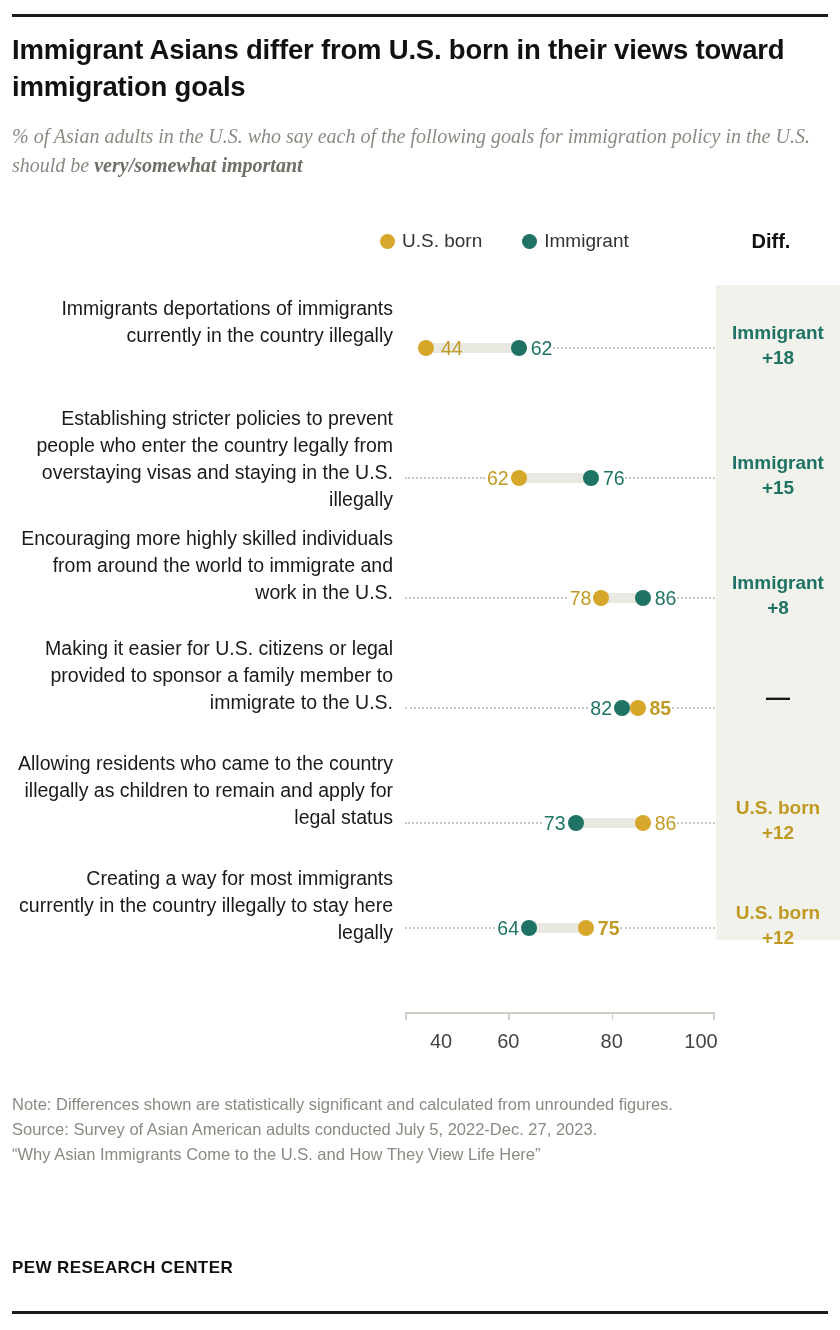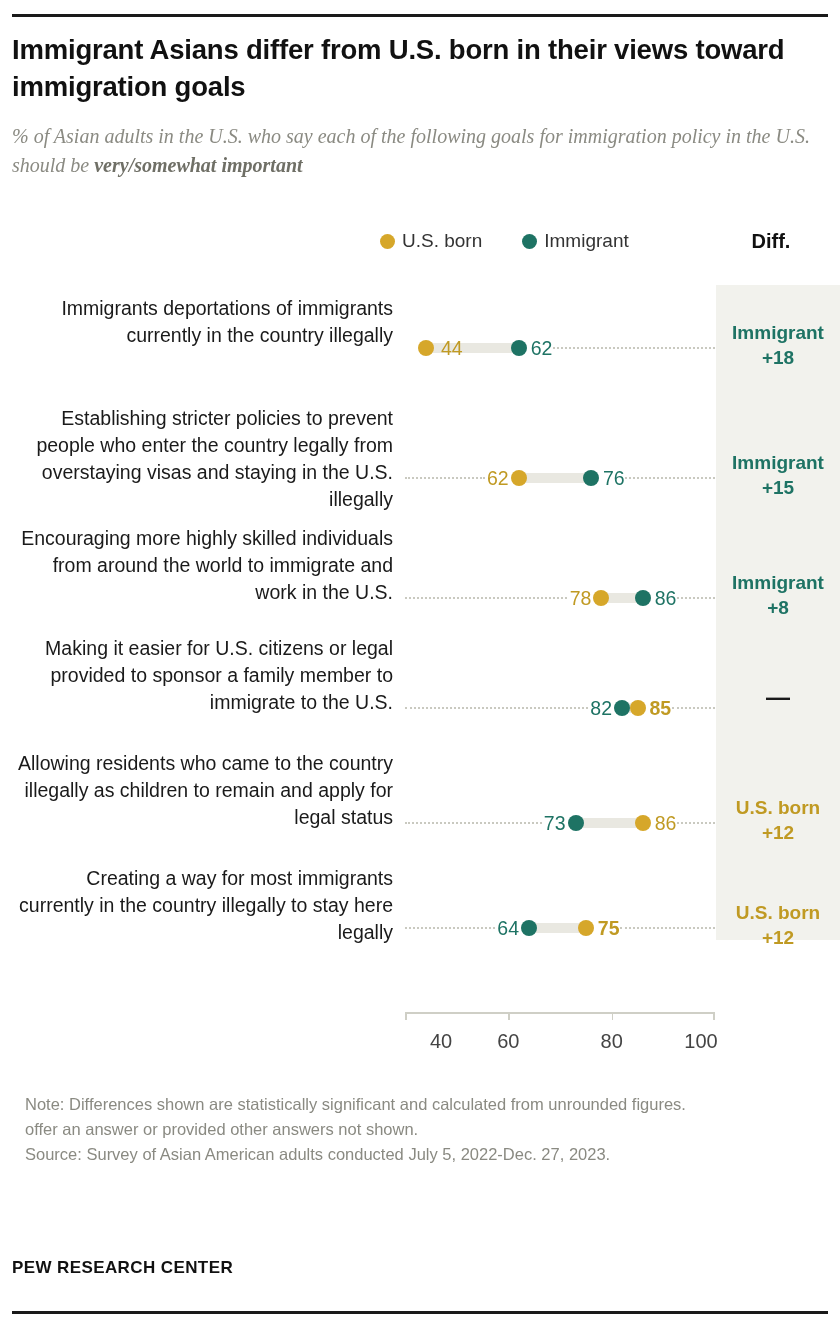--- a/index.html
+++ b/index.html
@@ -200,21 +200,21 @@
   }
   .notes {
     position: absolute;
     left: 12px;
     top: 1092px;
     width: 816px;
     font-size: 16.5px;
     line-height: 1.5;
     color: #8a8a82;
   }
-  .notes div { white-space: nowrap; margin-left: 13px; }
+  .notes div { white-space: nowrap; }
   .footer {
     position: absolute;
     left: 12px;
     top: 1258px;
     font-size: 17px;
     font-weight: bold;
     letter-spacing: 0.4px;
     color: #111;
   }
 </style>
@@ -332,19 +332,19 @@
       <div class="tick-label" style="left: 103.333px; text-align: right;">60</div>
       <div class="tick" style="left: 206.667px;"></div>
       <div class="tick-label" style="left: 206.667px;">80</div>
       <div class="tick" style="left: 308px;"></div>
       <div class="tick-label" style="left: 296px;">100</div>
     </div>
 </div>
 
 <div class="notes">
   <div>Note: Differences shown are statistically significant and calculated from unrounded figures.</div>
-  <div>offer an answer or provided other answers not shown.</div>
   <div>Source: Survey of Asian American adults conducted July 5, 2022-Dec. 27, 2023.</div>
+  <div>“Why Asian Immigrants Come to the U.S. and How They View Life Here”</div>
 </div>
 
 <div class="footer">PEW RESEARCH CENTER</div>
 
 <div class="rule-bottom"></div>
 
 </body></html>

